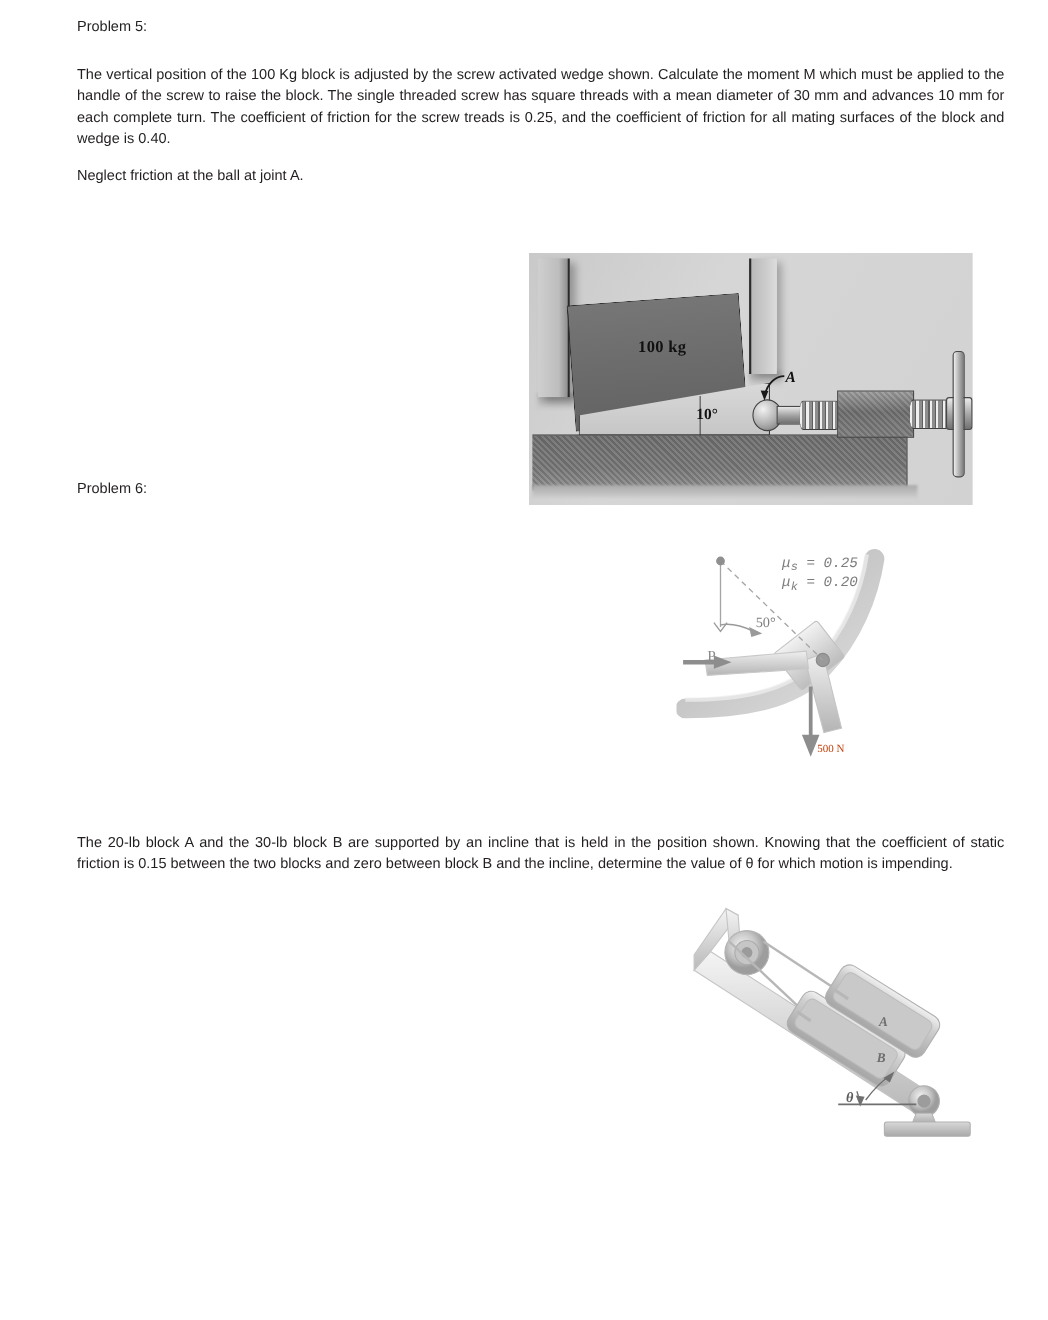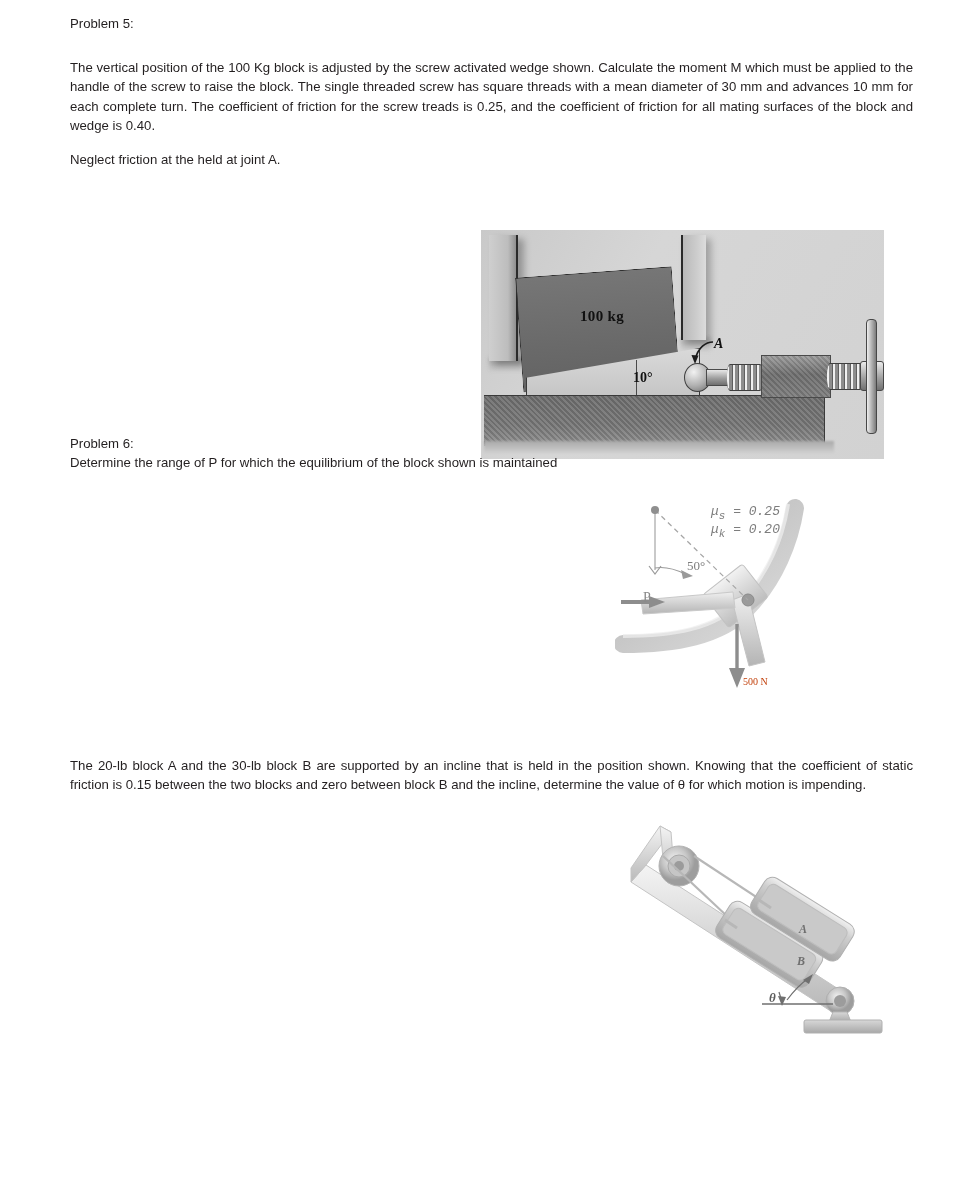--- a/index.html
+++ b/index.html
@@ -217,21 +217,21 @@
 </style>
 </head>
 <body>
 
 <div class="page">
 
   <div class="heading" style="left:70px; top:14px; width:400px;">Problem 5:</div>
 
   <div class="txt" style="left:70px; top:58px; width:843px;">The vertical position of the 100 Kg block is adjusted by the screw activated wedge shown. Calculate the moment M which must be applied to the handle of the screw to raise the block. The single threaded screw has square threads with a mean diameter of 30 mm and advances 10 mm for each complete turn. The coefficient of friction for the screw treads is 0.25, and the coefficient of friction for all mating surfaces of the block and wedge is 0.40.</div>
 
-  <div class="txt nojust" style="left:70px; top:150px; width:843px;">Neglect friction at the held at joint A.</div>
+  <div class="txt nojust" style="left:70px; top:150px; width:843px;">Neglect friction at the ball at joint A.</div>
 
   <div class="fig" id="fig1">
     <div class="bg-grad"></div>
 
     <div class="wall-l-shadow"></div>
     <div class="wall-l"></div>
 
     <div class="wall-r-shadow"></div>
     <div class="wall-r"></div>
 
@@ -255,21 +255,20 @@
     <div class="shaft1"></div>
     <div class="thread1"></div>
     <div class="screwbody"></div>
     <div class="thread2"></div>
     <div class="knob"></div>
     <div class="handlebar"></div>
   </div>
 
   <div class="heading" style="left:70px; top:434px; width:400px;">Problem 6:</div>
 
-  <div class="txt nojust" style="left:70px; top:453px; width:843px;">Determine the range of P for which the equilibrium of the block shown is maintained</div>
 
   <div class="fig" id="fig2">
     <svg width="245" height="208" viewBox="0 0 245 208">
       <defs>
         <linearGradient id="g2arc" x1="0" y1="0" x2="1" y2="1">
           <stop offset="0%" stop-color="#e6e6e6"></stop>
           <stop offset="45%" stop-color="#c6c6c6"></stop>
           <stop offset="100%" stop-color="#dedede"></stop>
         </linearGradient>
         <linearGradient id="g2blk" x1="0" y1="0" x2="0" y2="1">

